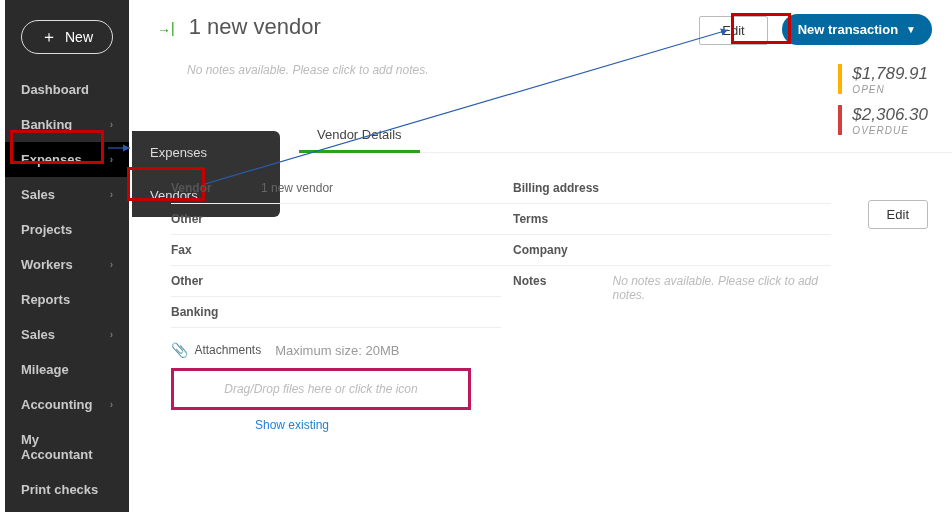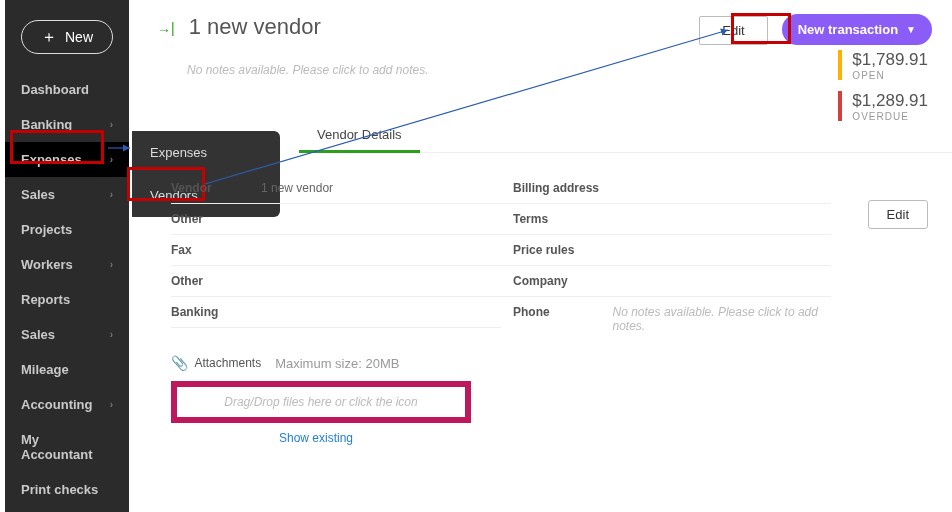--- a/index.html
+++ b/index.html
@@ -13,24 +13,24 @@
   .red-box-expenses { position: absolute; left: 10px; top: 130px; width: 94px; height: 34px; border: 3px solid #c40000; pointer-events: none; }
   .submenu { position: absolute; left: 132px; top: 131px; width: 148px; background: #333; border-radius: 0 6px 6px 0; }
   .submenu-item { padding: 14px 18px; color: #ddd; font-size: 13px; cursor: pointer; }
   .red-box-vendors { position: absolute; left: 127px; top: 167px; width: 78px; height: 34px; border: 3px solid #c40000; pointer-events: none; }
   .main { position: absolute; left: 129px; top: 0; right: 0; height: 512px; }
   .header-row { display: flex; align-items: flex-start; padding: 14px 20px 0 28px; }
   .collapse-icon { color: #2ca01c; font-size: 14px; margin-right: 14px; margin-top: 6px; cursor: pointer; }
   .page-title { font-size: 22px; color: #555; font-weight: 400; flex: 1; }
   .edit-btn-top { border: 1px solid #bbb; background: #fff; padding: 6px 22px; font-size: 13px; color: #333; cursor: pointer; border-radius: 2px; margin-right: 14px; margin-top: 2px; }
   .red-box-edit { position: absolute; left: 731px; top: 13px; width: 60px; height: 31px; border: 3px solid #c40000; pointer-events: none; }
-  .new-trans-btn { background: #8b5cf6; color: #fff; border: none; border-radius: 18px; padding: 8px 16px; font-size: 13px; font-weight: 600; cursor: pointer; display: flex; align-items: center; }
+  .new-trans-btn { background: #0369a1; color: #fff; border: none; border-radius: 18px; padding: 8px 16px; font-size: 13px; font-weight: 600; cursor: pointer; display: flex; align-items: center; }
   .new-trans-btn .caret { margin-left: 8px; font-size: 10px; }
   .notes-placeholder { font-size: 12px; color: #bbb; font-style: italic; margin: 18px 0 0 58px; }
-  .summary { position: absolute; right: 24px; top: 50px; text-align: left; }
+  .summary { position: absolute; right: 24px; top: 64px; text-align: left; font-style: italic; }
   .summary-item { display: flex; align-items: flex-start; margin-bottom: 10px; }
   .bar { width: 4px; height: 30px; margin-right: 10px; }
   .bar.orange { background: #ffb100; }
   .bar.red { background: #d43f3a; }
   .amount { font-size: 17px; color: #555; font-weight: 400; }
   .amount-label { font-size: 10px; letter-spacing: 1px; color: #999; }
   .tabs { display: flex; margin: 40px 0 0 170px; border-bottom: 1px solid #eee; align-items: center; }
   .tab { padding: 10px 18px; font-size: 13px; color: #666; cursor: pointer; position: relative; }
   .tab.active { color: #444; }
   .tab.active::after { content: ""; position: absolute; left: 0; right: 0; bottom: -1px; height: 3px; background: #2ca01c; }
@@ -39,22 +39,22 @@
   .col { width: 330px; }
   .field-row { display: flex; border-bottom: 1px solid #eee; padding: 8px 0; }
   .field-label { width: 90px; font-size: 12px; color: #555; font-weight: 600; }
   .field-value { font-size: 12px; color: #666; }
   .col2 .field-row .field-label { width: 110px; margin-left: 12px; }
   .notes-row .notes-val { font-size: 12px; color: #bbb; font-style: italic; }
   .attachments { margin: 14px 0 0 42px; }
   .attach-header { display: flex; align-items: center; font-size: 12px; color: #555; }
   .clip { margin-right: 6px; font-size: 14px; }
   .max-size { margin-left: 14px; color: #999; font-size: 13px; }
-  .dropzone { margin-top: 10px; width: 300px; height: 42px; border: 6px solid #be185d; display: flex; align-items: center; justify-content: center; font-size: 12px; color: #bbb; font-style: italic; cursor: pointer; }
-  .show-existing { margin: 8px 0 0 108px; font-size: 12px; color: #2680d1; cursor: pointer; }
+  .dropzone { margin-top: 10px; width: 300px; height: 42px; border: 3px solid #be185d; display: flex; align-items: center; justify-content: center; font-size: 12px; color: #bbb; font-style: italic; cursor: pointer; }
+  .show-existing { margin: 8px 0 0 84px; font-size: 12px; color: #2680d1; cursor: pointer; }
   svg.arrow { position: absolute; pointer-events: none; }
 </style>
 </head>
 <body>
 
 <div class="sidebar">
   <div class="new-btn">
     <span class="plus">＋</span>
     <span>New</span>
   </div>
@@ -129,21 +129,21 @@
     <div class="summary-item">
       <div class="bar orange"></div>
       <div>
         <div class="amount">$1,789.91</div>
         <div class="amount-label">OPEN</div>
       </div>
     </div>
     <div class="summary-item">
       <div class="bar red"></div>
       <div>
-        <div class="amount">$1,289.91</div>
+        <div class="amount">$2,306.30</div>
         <div class="amount-label">OVERDUE</div>
       </div>
     </div>
   </div>
 
   <div class="tabs">
     <div class="tab active">Vendor Details</div>
   </div>
 
   <button class="edit-btn-right">Edit</button>
@@ -174,29 +174,25 @@
     <div class="col col2">
       <div class="field-row">
           <div class="field-label">Billing address</div>
           <div class="field-value"></div>
         </div>
       <div class="field-row">
           <div class="field-label">Terms</div>
           <div class="field-value"></div>
         </div>
       <div class="field-row">
-          <div class="field-label">Price rules</div>
-          <div class="field-value"></div>
-        </div>
-      <div class="field-row">
           <div class="field-label">Company</div>
           <div class="field-value"></div>
         </div>
       <div class="field-row notes-row" style="border-bottom:none">
-        <div class="field-label">Phone</div>
+        <div class="field-label">Notes</div>
         <div class="notes-val">No notes available. Please click to add notes.</div>
       </div>
     </div>
   </div>
 
   <div class="attachments">
     <div class="attach-header">
       <span class="clip">📎</span>
       <span>Attachments</span>
       <span class="max-size">Maximum size: 20MB</span>

